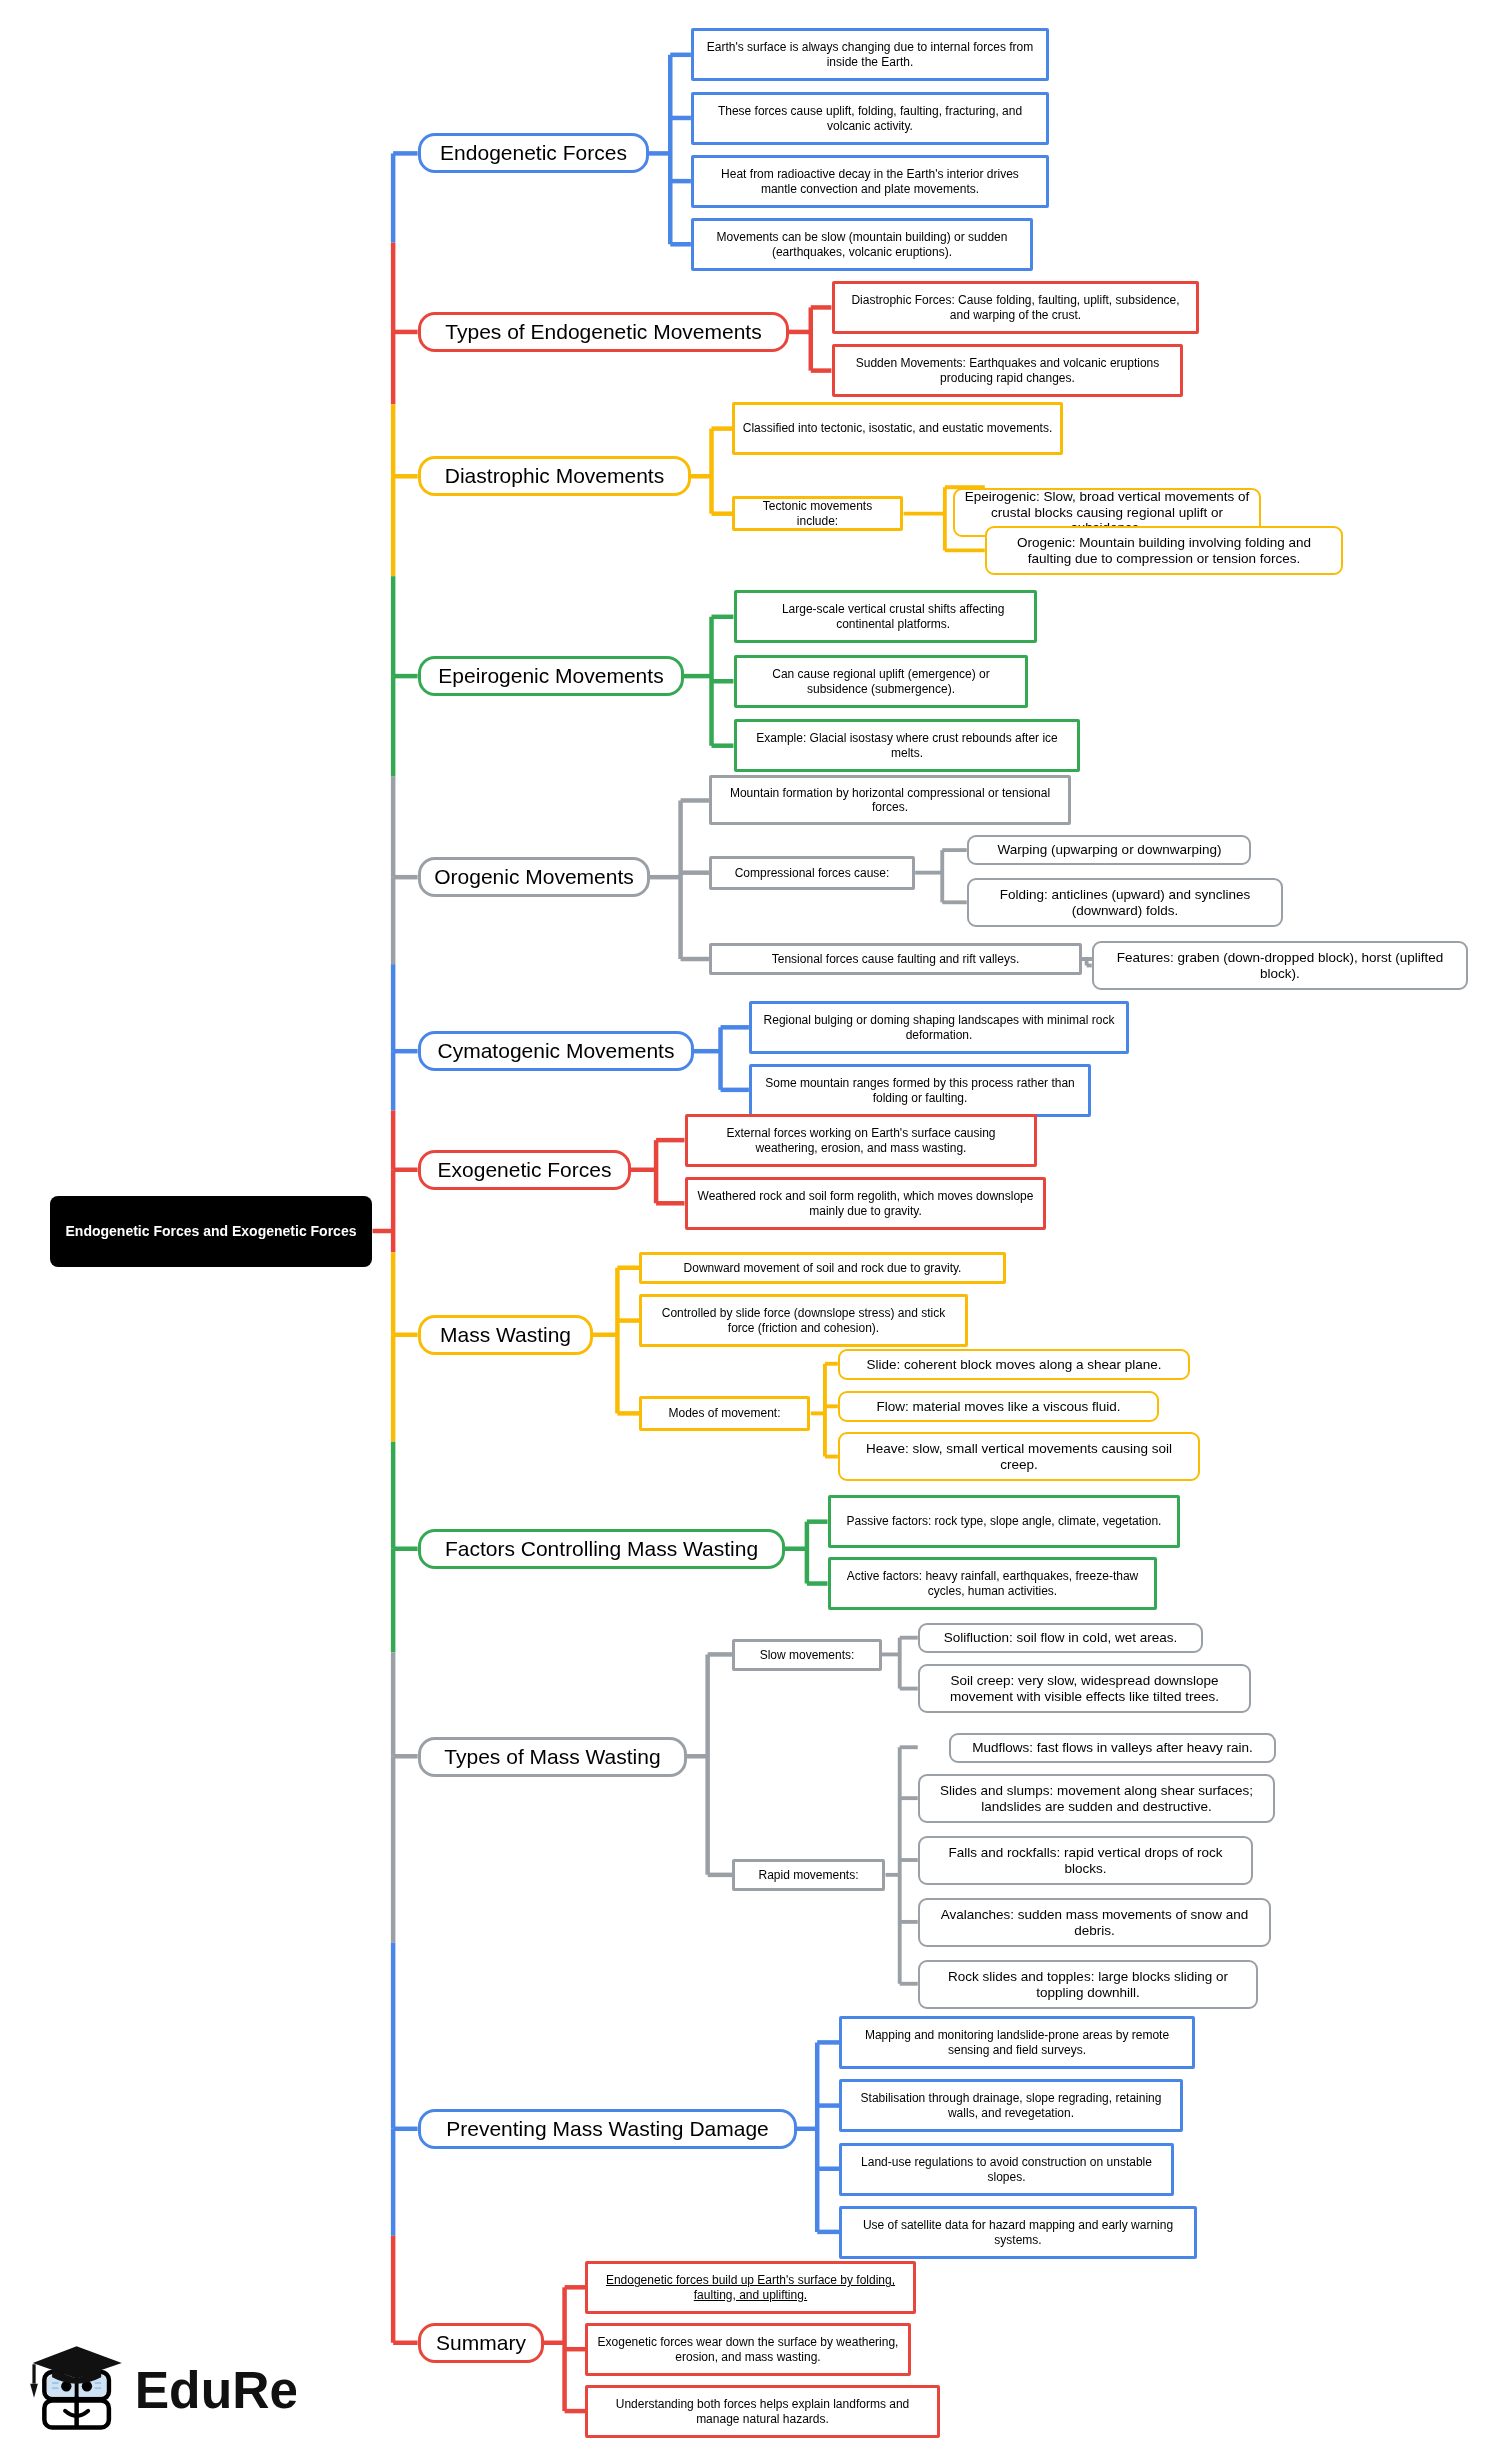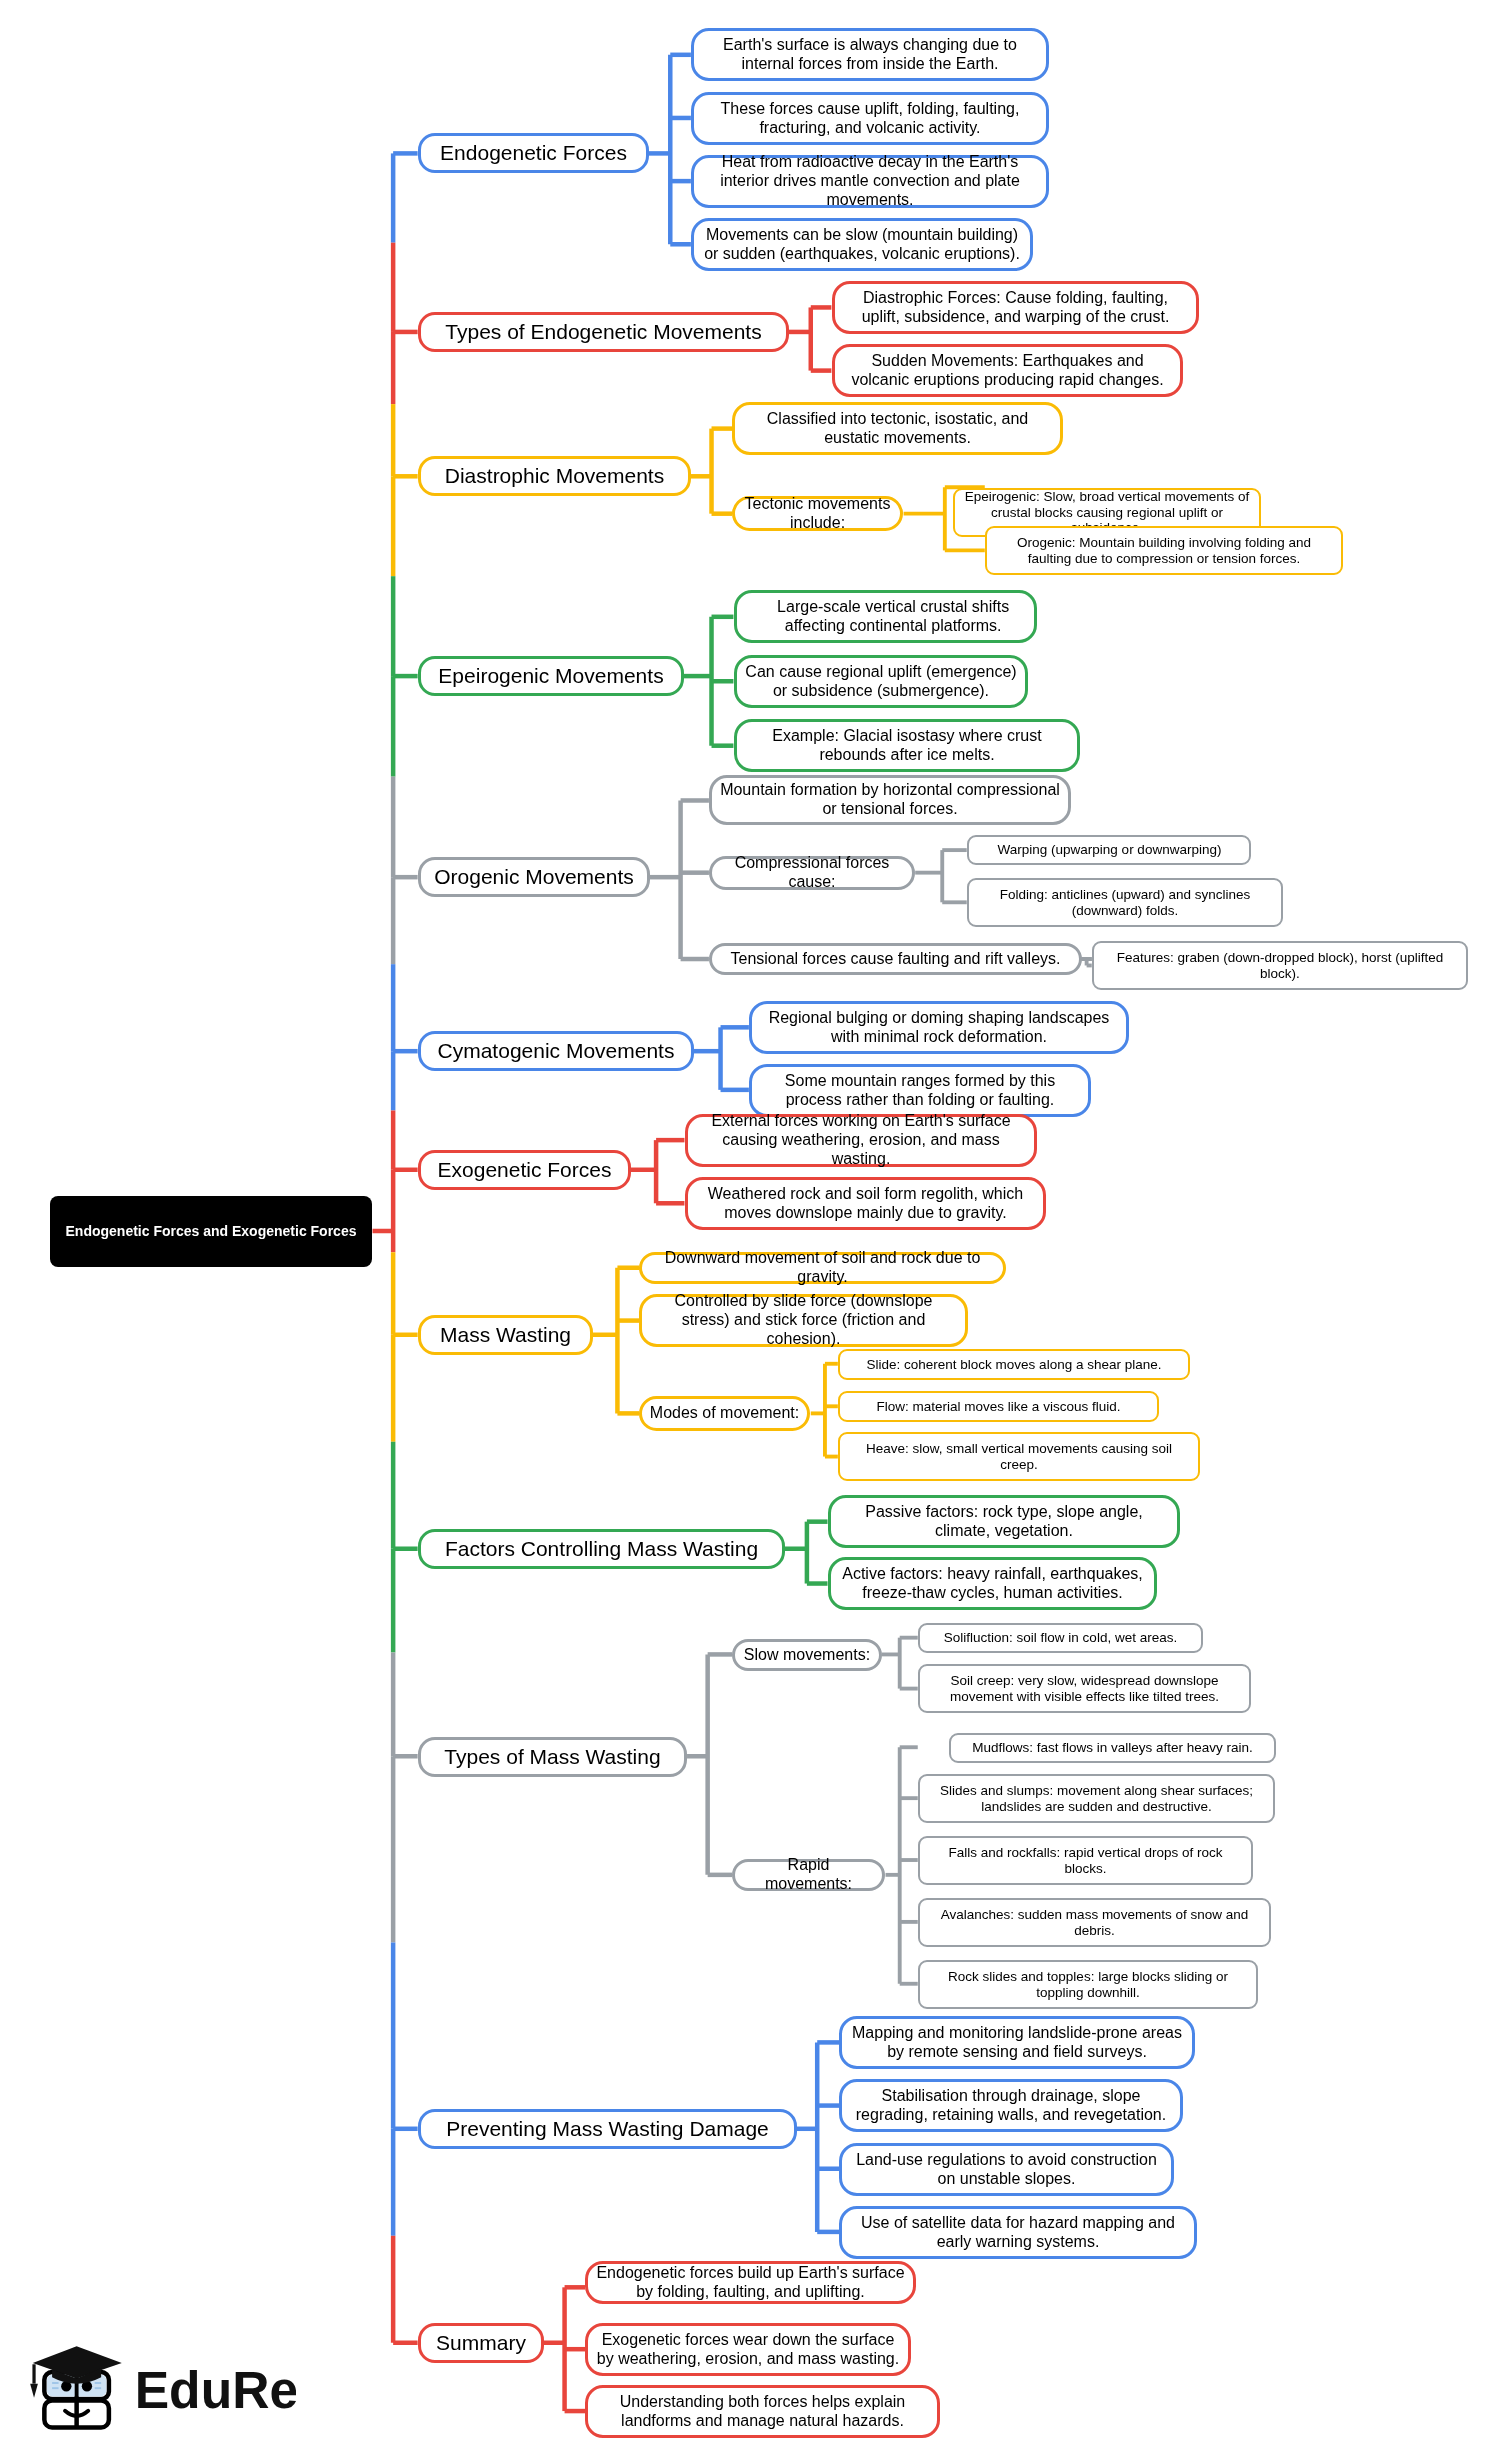--- a/index.html
+++ b/index.html
@@ -8,21 +8,21 @@
   #links{position:absolute;left:0;top:0;width:1492px;height:2462px;}
   .node{position:absolute;box-sizing:border-box;background:#fff;border-style:solid;
         display:flex;align-items:center;justify-content:center;text-align:center;
         color:#000;line-height:1.18;}
   
   .n0{background:#000;color:#fff;border:0;border-radius:8px;font-size:14px;font-weight:bold;
       padding:6.4px 10.3px;line-height:1.22;}
   
   .n1{border-width:3.9px;border-radius:17px;font-size:21px;padding:3.9px 10.3px;}
   
-  .n2{border-width:3.2px;border-radius:18px;font-size:16px;padding:3.9px 7.7px;}
+  .n2{border-width:3.2px;border-radius:2px;font-size:12px;padding:3.9px 7.7px;}
   
   .n3{border-width:2.6px;border-radius:9px;font-size:13.5px;padding:3.2px 7px;}
 
   .c-blue{border-color:#4a86e8;}
   .c-red{border-color:#e8453c;}
   .c-amber{border-color:#fabb05;}
   .c-green{border-color:#34a853;}
   .c-gray{border-color:#9aa0a6;}
 
   #logo{position:absolute;left:24.5px;top:2328px;width:271px;height:110px;}
@@ -218,21 +218,21 @@
   <div class="node n3 c-gray" style="left:918px; top:1898px; width:353px; height:49px;">Avalanches: sudden mass movements of snow and debris.</div>
   <div class="node n3 c-gray" style="left:918px; top:1960px; width:340px; height:49px;">Rock slides and topples: large blocks sliding or toppling downhill.</div>
 
   <div class="node n1 c-blue" style="left:418px; top:2109px; width:379px; height:40px;">Preventing Mass Wasting Damage</div>
   <div class="node n2 c-blue" style="left:839px; top:2016px; width:356px; height:53px;">Mapping and monitoring landslide-prone areas by remote sensing and field surveys.</div>
   <div class="node n2 c-blue" style="left:839px; top:2079px; width:344px; height:53px;">Stabilisation through drainage, slope regrading, retaining walls, and revegetation.</div>
   <div class="node n2 c-blue" style="left:839px; top:2143px; width:335px; height:53px;">Land-use regulations to avoid construction on unstable slopes.</div>
   <div class="node n2 c-blue" style="left:839px; top:2206px; width:358px; height:53px;">Use of satellite data for hazard mapping and early warning systems.</div>
 
   <div class="node n1 c-red" style="left:418px; top:2323px; width:126px; height:40px;">Summary</div>
-  <div class="node n2 c-red" style="left:585px; top:2261px; width:331px; height:43px;">Endogenetic forces build up Earth's surface by folding, faulting, and uplifting.</div>
+  <div class="node n2 c-red" style="left:585px; top:2261px; width:331px; height:53px;text-decoration:underline;">Endogenetic forces build up Earth's surface by folding, faulting, and uplifting.</div>
   <div class="node n2 c-red" style="left:585px; top:2323px; width:326px; height:53px;">Exogenetic forces wear down the surface by weathering, erosion, and mass wasting.</div>
   <div class="node n2 c-red" style="left:585px; top:2385px; width:355px; height:53px;">Understanding both forces helps explain landforms and manage natural hazards.</div>
 
   <div id="logo">
     <svg viewBox="0 0 420 170" width="271" height="110" xmlns="http://www.w3.org/2000/svg">
 
       <g fill="none" stroke="#000" stroke-width="7">
         <rect x="30" y="68" width="100" height="42" rx="12"></rect>
         <rect x="30" y="112" width="100" height="42" rx="12"></rect>
         <line x1="80" y1="66" x2="80" y2="156"></line>

